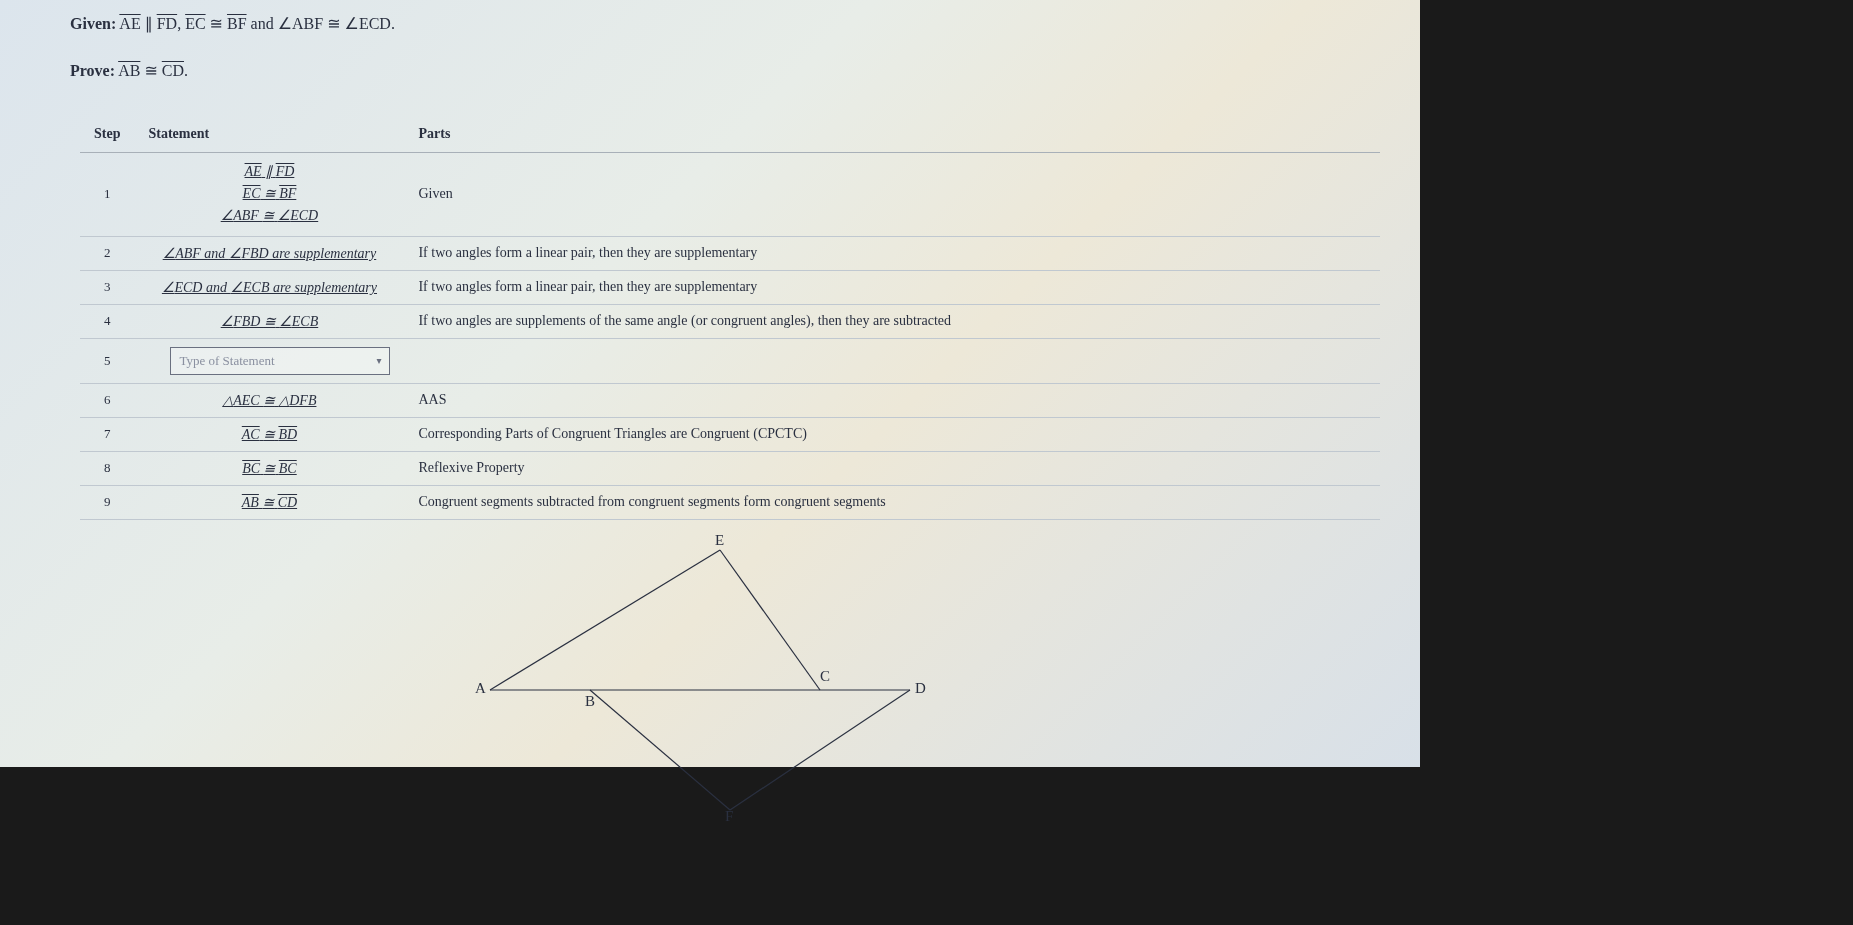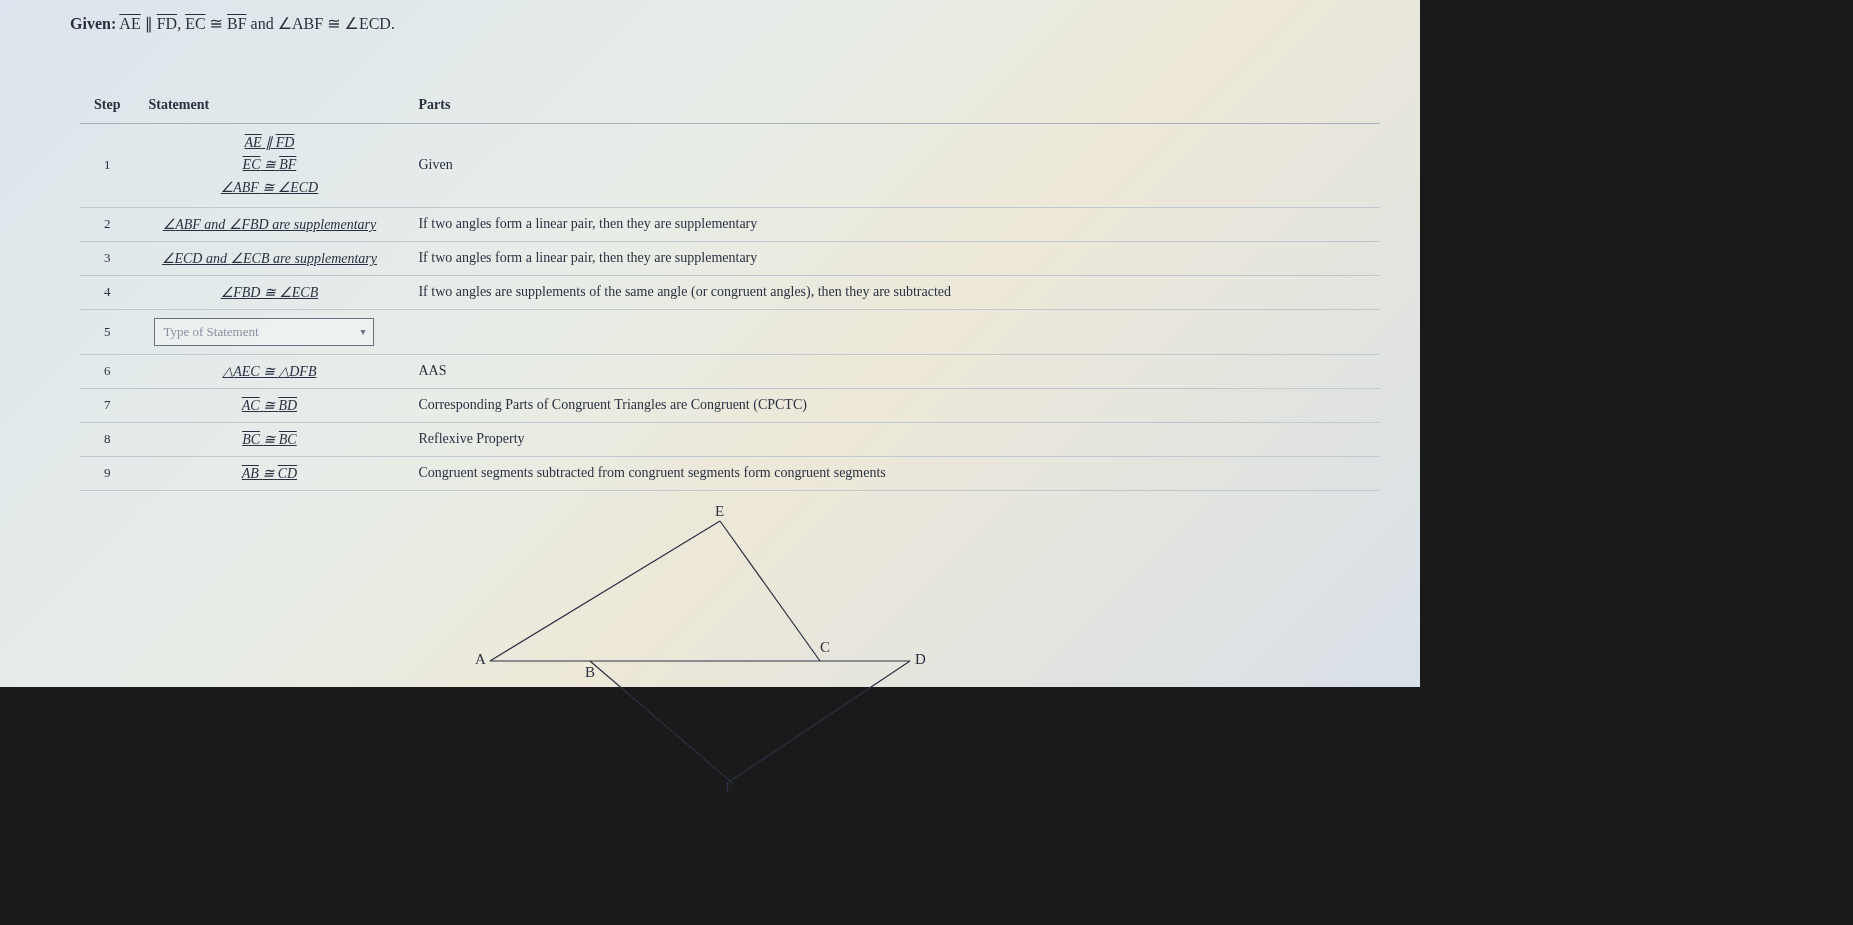--- a/index.html
+++ b/index.html
@@ -6,21 +6,21 @@
   body {
     font-family: Georgia, 'Times New Roman', serif;
     background: #1a1a1a;
     width: 1853px;
     height: 925px;
     overflow: hidden;
   }
   .page-container {
     background: linear-gradient(135deg, #dce5ed 0%, #e8ede8 40%, #ede8d8 60%, #d8e0e8 100%);
     width: 1420px;
-    height: 687px;
+    height: 767px;
     padding: 10px 0 0 0;
     position: relative;
   }
   .problem-header {
     padding: 0 40px 0 70px;
     font-size: 16px;
     color: #2a3040;
     line-height: 1.8;
   }
   .overline { text-decoration: overline; }
@@ -93,20 +93,24 @@
 <body>
 
 <div class="page-container">
 
   <div class="problem-header">
     <div>
       <b>Given:</b>
       <span class="overline">AE</span> <span class="parallel"></span> <span class="overline">FD</span>, <span class="overline">EC</span> <span class="congruent"></span> <span class="overline">BF</span> and <span class="angle"></span>ABF <span class="congruent"></span> <span class="angle"></span>ECD.
     </div>
     <div style="height:18px"></div>
+    <div>
+      <b>Prove:</b>
+      <span class="overline">AB</span> <span class="congruent"></span> <span class="overline">CD</span>.
+    </div>
   </div>
 
   <table class="proof-table">
     <thead>
       <tr>
         <th class="step-col">Step</th>
         <th class="stmt-col">Statement</th>
         <th>Parts</th>
       </tr>
     </thead>
@@ -130,21 +134,21 @@
         <td class="statement"><span class="angle"></span>ECD and <span class="angle"></span>ECB are supplementary</td>
         <td class="reason">If two angles form a linear pair, then they are supplementary</td>
       </tr>
       <tr>
         <td class="step-num">4</td>
         <td class="statement"><span class="angle"></span>FBD <span class="congruent"></span> <span class="angle"></span>ECB</td>
         <td class="reason">If two angles are supplements of the same angle (or congruent angles), then they are subtracted</td>
       </tr>
       <tr>
         <td class="step-num">5</td>
-        <td class="statement" style="text-align:left; padding-left:20px;">
+        <td class="statement" style="text-align:right; padding-left:20px;">
           <span class="dropdown">
             <span>Type of Statement</span>
             <span class="caret">▾</span>
           </span>
         </td>
         <td class="reason"></td>
       </tr>
       <tr>
         <td class="step-num">6</td>
         <td class="statement"><span class="triangle"></span>AEC <span class="congruent"></span> <span class="triangle"></span>DFB</td>

